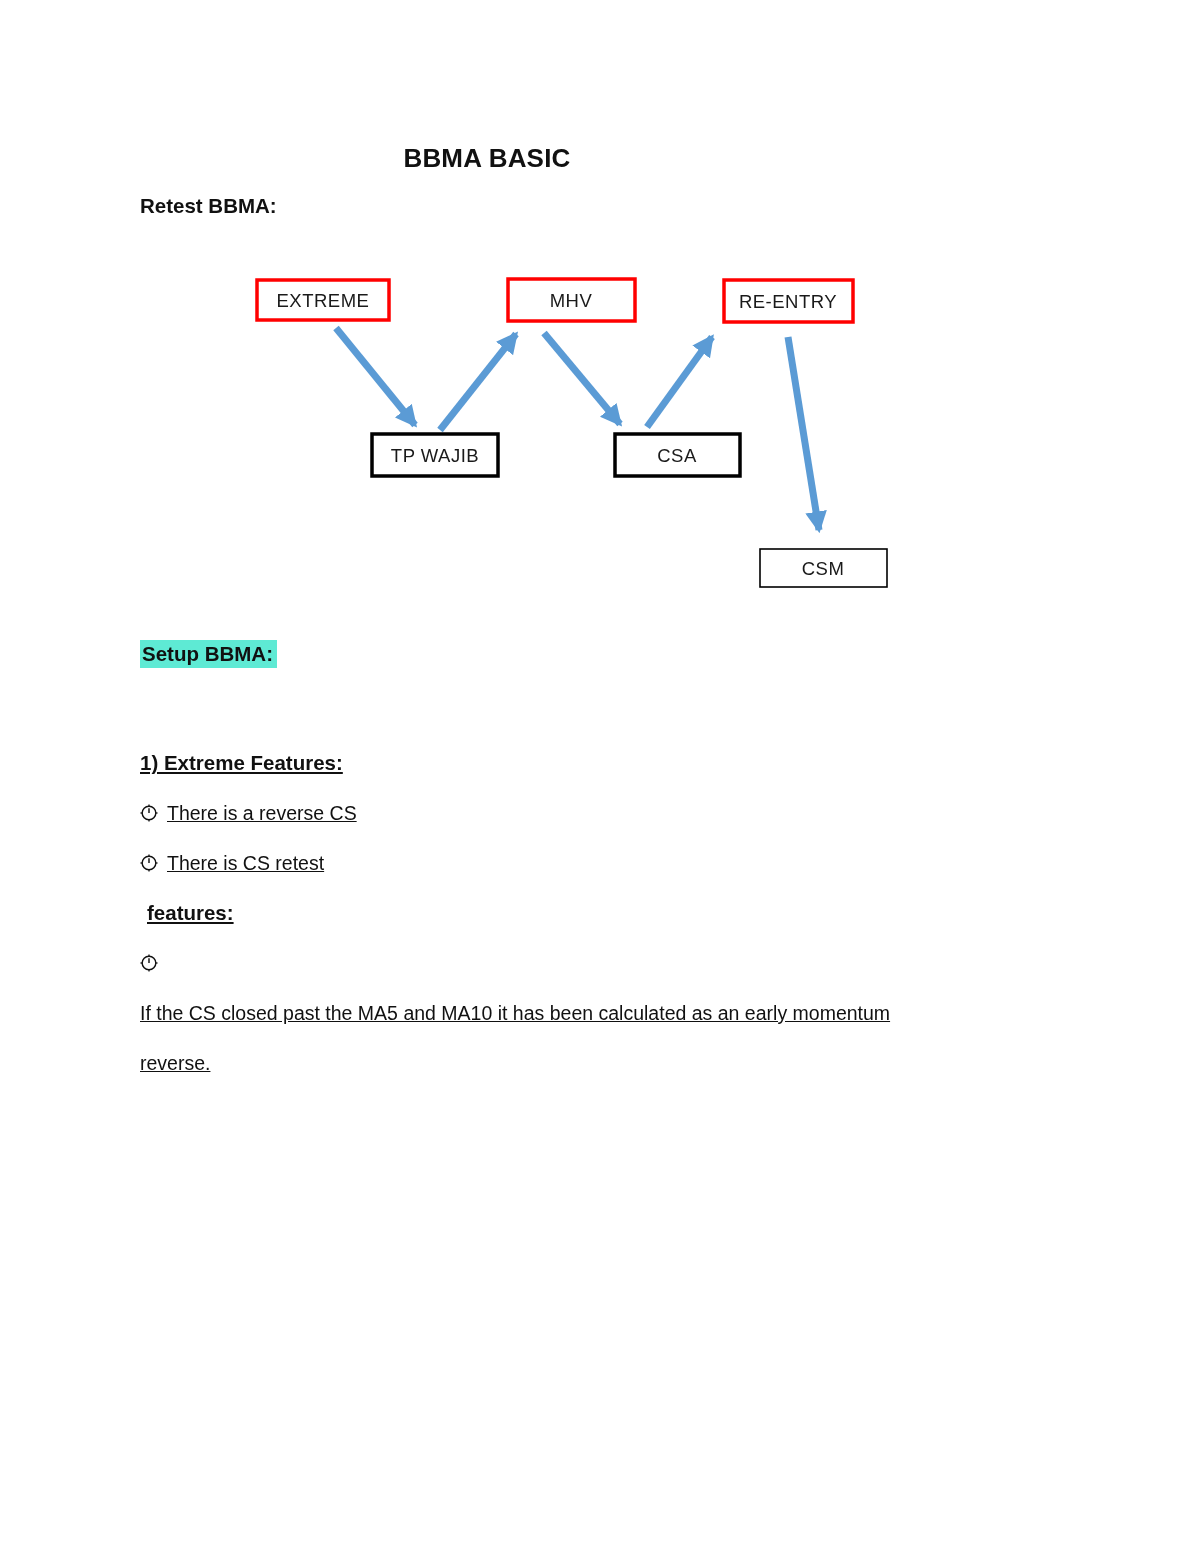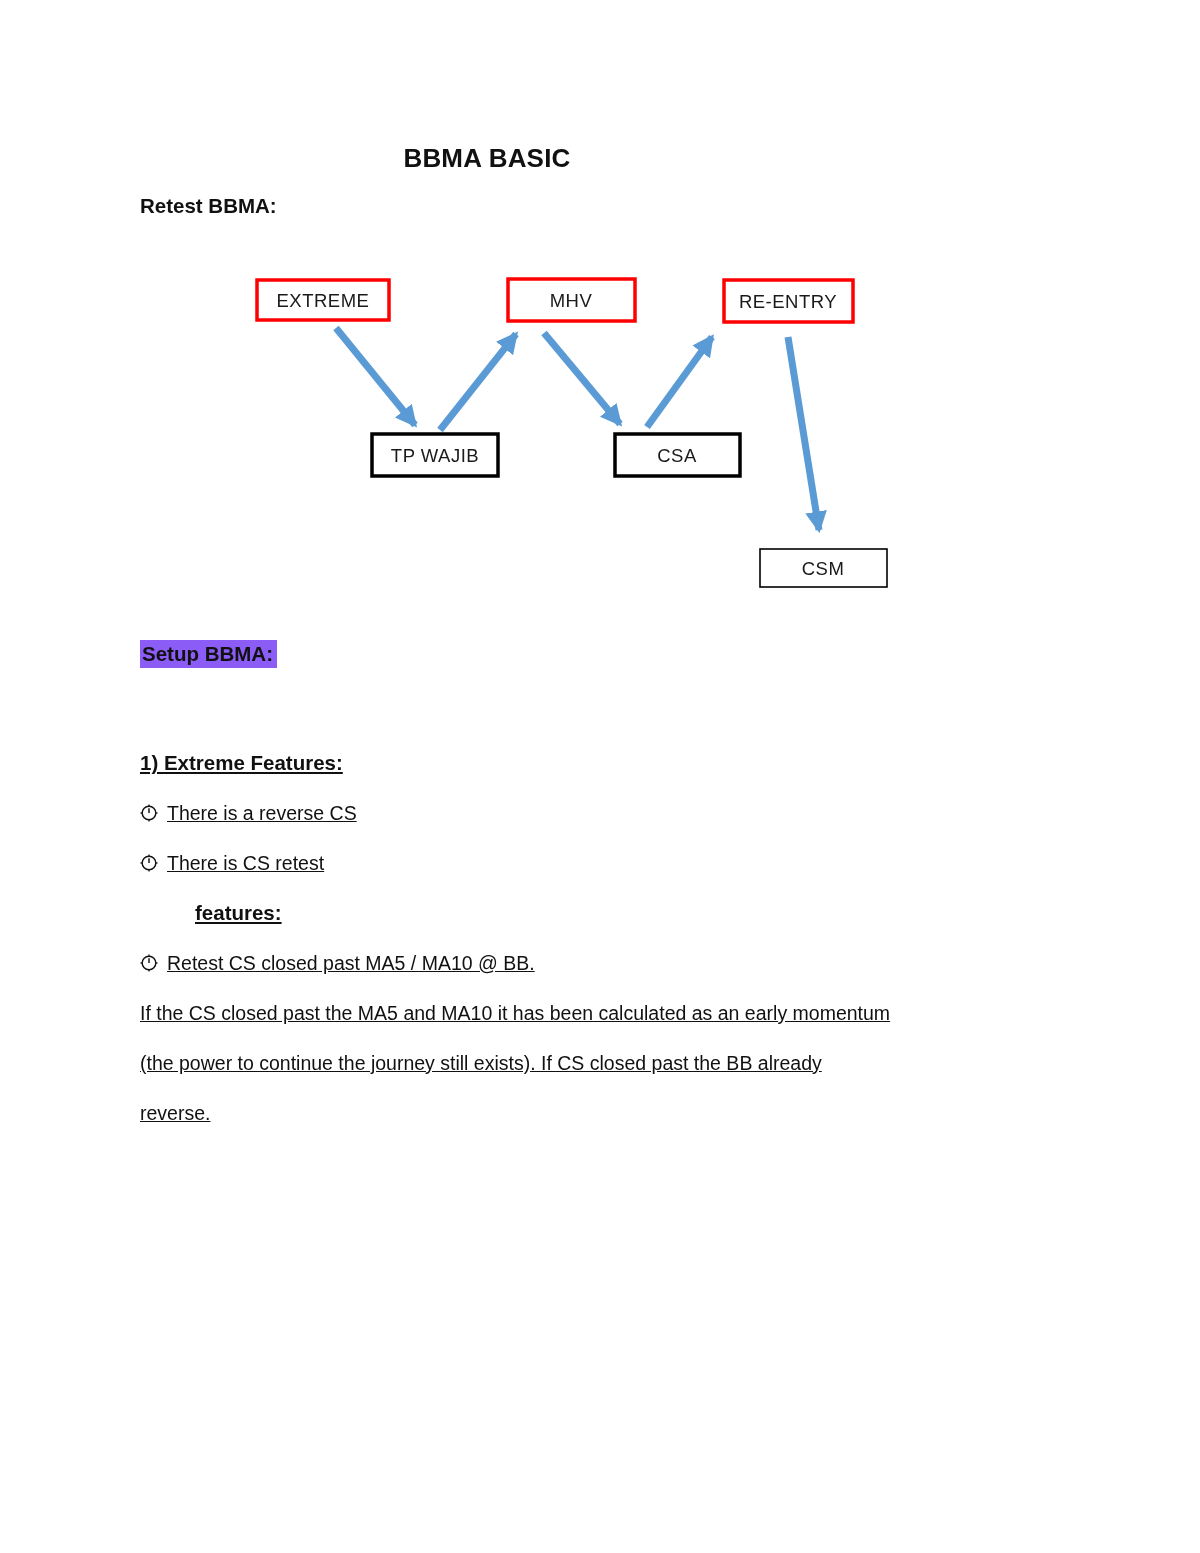--- a/index.html
+++ b/index.html
@@ -16,21 +16,21 @@
     text-align:center;font-size:26px;font-weight:bold;
     letter-spacing:0.2px;
   }
   .section-label{
     position:absolute;left:140px;
     font-size:20.5px;font-weight:bold;
   }
   #diagram-label{top:194px;}
   #setup-label-wrap{top:642px;}
   #setup-label-wrap .hl{
-    background:#8b5cf6;
+    background:#5eead4;
     padding:2px 4px 3px 2px;
     font-size:20.5px;font-weight:bold;
   }
   svg.diagram{position:absolute;left:200px;top:260px;}
   svg.diagram text{
     font-family:"Liberation Sans",sans-serif;
     font-size:18.5px;fill:#1a1a1a;letter-spacing:0.5px;
   }
   .content{
     position:absolute;left:140px;top:738px;width:960px;
@@ -39,21 +39,21 @@
   .row{
     height:50px;display:flex;align-items:center;
     white-space:nowrap;
     text-decoration:underline;
   }
   .row.bold{font-weight:bold;font-size:20.5px;}
   .row .icon{
     display:inline-flex;align-items:center;
     margin-right:9px;flex:0 0 auto;
   }
-  .row.indent{padding-left:7px;margin-left:48px;}
+  .row.indent{padding-left:7px;}
 </style>
 </head>
 <body>
 
 <div class="page-title">BBMA BASIC</div>
 
 <div class="section-label" id="diagram-label">Retest BBMA:</div>
 
 <svg class="diagram" width="760" height="345" viewBox="0 0 760 345">
   <defs>
@@ -141,27 +141,23 @@
     <span class="icon">
       <svg width="18" height="18" viewBox="0 0 20 20">
         <circle cx="10" cy="10" r="7.6" fill="none" stroke="#111" stroke-width="1.6"></circle>
         <line x1="10" y1="10" x2="10" y2="4.6" stroke="#111" stroke-width="1.6"></line>
         <line x1="10" y1="0.5" x2="10" y2="2.5" stroke="#111" stroke-width="1.4"></line>
         <line x1="10" y1="17.5" x2="10" y2="19.5" stroke="#111" stroke-width="1.4"></line>
         <line x1="0.5" y1="10" x2="2.5" y2="10" stroke="#111" stroke-width="1.4"></line>
         <line x1="17.5" y1="10" x2="19.5" y2="10" stroke="#111" stroke-width="1.4"></line>
       </svg>
     </span>
-    <span>Retest CS closed past MA5 / MA10 @ BB.</span>
   </div>
 
 
   <div class="row">
     <span>If the CS closed past the MA5 and MA10 it has been calculated as an early momentum</span>
-  </div>
-  <div class="row">
-    <span>(the power to continue the journey still exists). If CS closed past the BB already</span>
   </div>
   <div class="row">
     <span>reverse.</span>
   </div>
 
 </div>
 
 </body></html>

